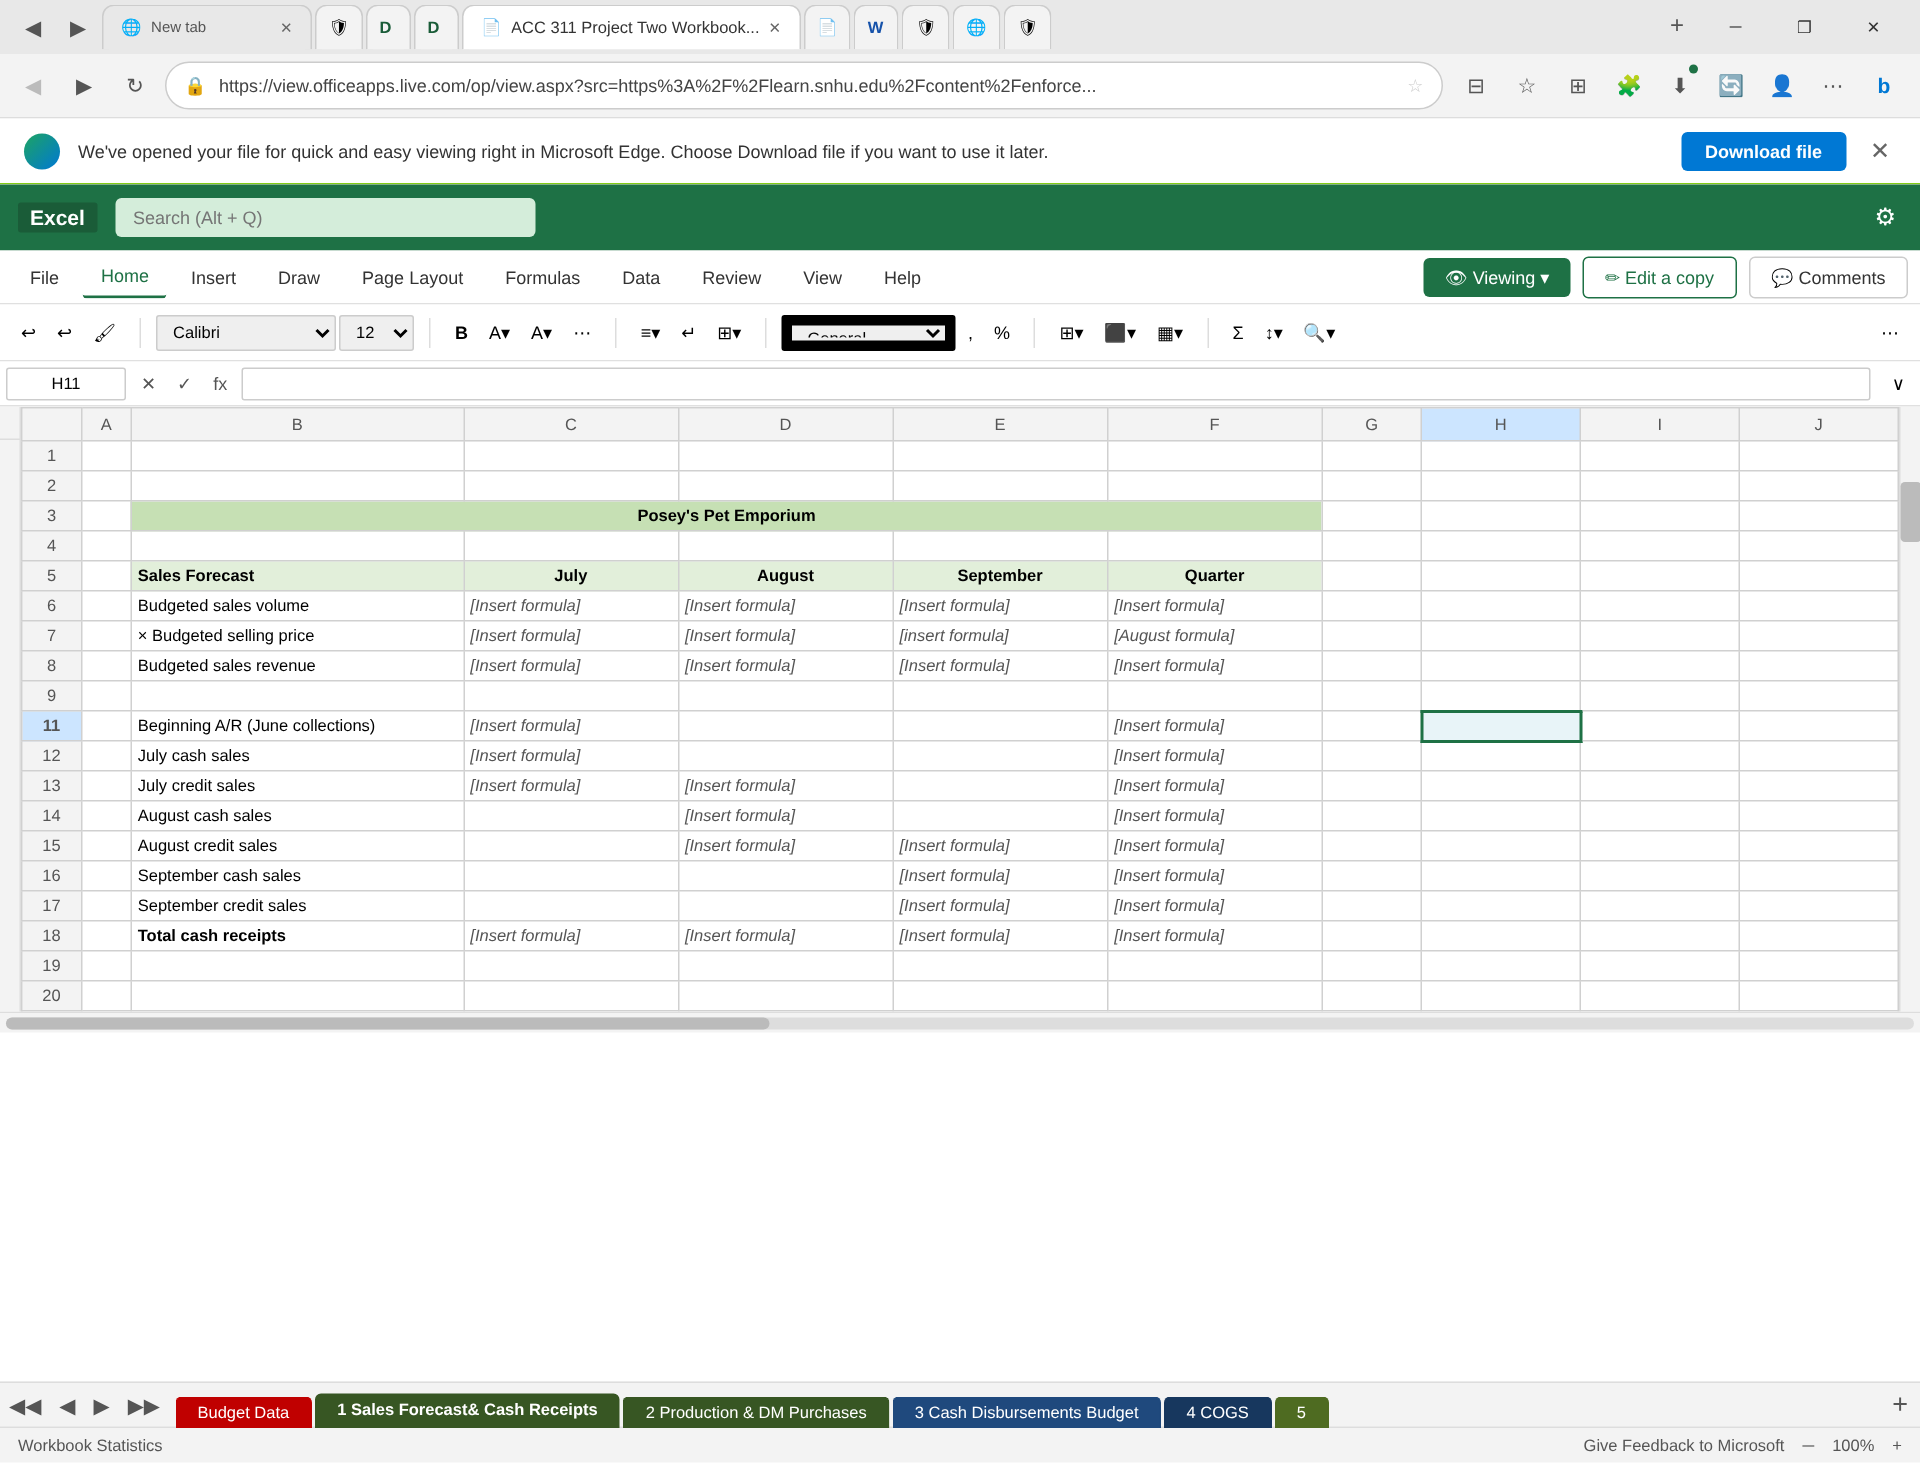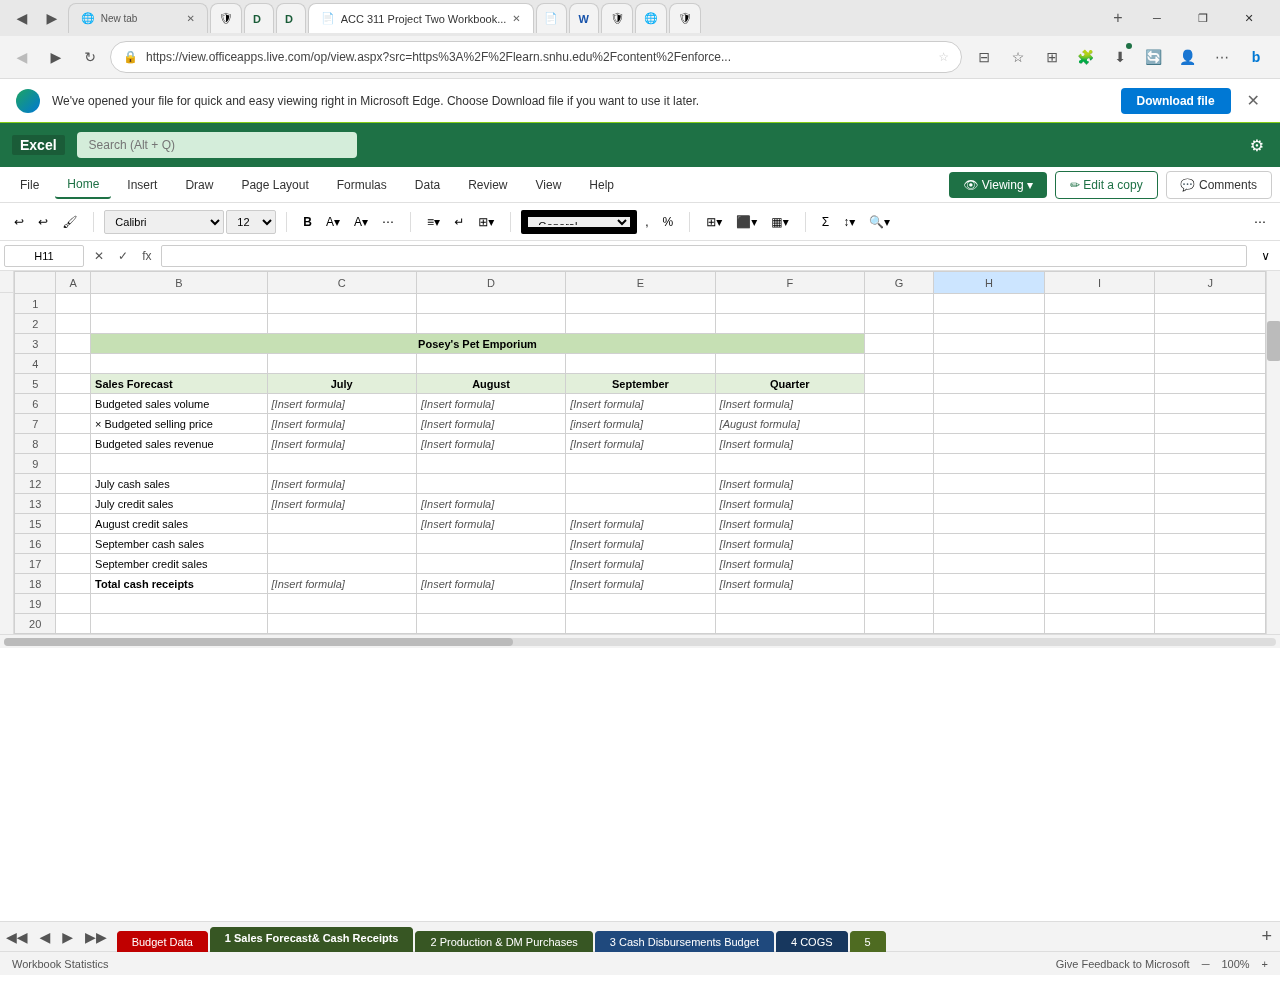--- a/index.html
+++ b/index.html
@@ -74,21 +74,21 @@
     .header-green { background: #c6e0b4 !important; font-weight: bold; text-align: center; }
     .subheader-green { background: #e2efda !important; font-weight: bold; }
     .formula-cell { color: #555; font-style: italic; }
     .bold-cell { font-weight: bold; }
     .center { text-align: center; }
 
     
     .sheet-tabs-bar { background: #f3f3f3; border-top: 1px solid #ddd; display: flex; align-items: center; height: 30px; }
     .sheet-tabs { display: flex; overflow: hidden; flex: 1; align-items: flex-end; height: 30px; padding: 0 4px; }
     .sheet-tab { padding: 4px 14px; border: 1px solid #ccc; border-bottom: none; border-radius: 4px 4px 0 0; font-size: 11px; cursor: pointer; background: #e8e8e8; color: #333; margin-right: 2px; white-space: nowrap; }
-    .sheet-tab.active { background: #fff; border-bottom: 4px solid #0ea5e9; font-weight: bold; }
+    .sheet-tab.active { background: #fff; border-bottom: 2px solid #0ea5e9; font-weight: bold; }
     .sheet-tab.red { background: #c00000; color: #fff; border-color: #c00000; }
     .sheet-tab.green { background: #375623; color: #fff; border-color: #375623; }
     .sheet-tab.blue { background: #1f497d; color: #fff; border-color: #1f497d; margin-top: 24px; }
     .sheet-tab.teal { background: #17375e; color: #fff; border-color: #17375e; }
     .sheet-tab.olive { background: #4e6b21; color: #fff; border-color: #4e6b21; }
     .tab-scroll-btn { padding: 0 6px; background: none; border: none; cursor: pointer; color: #555; font-size: 14px; }
     .add-tab-btn { padding: 0 8px; background: none; border: none; cursor: pointer; color: #555; font-size: 18px; }
 
     
     .status-bar { background: #f3f3f3; border-top: 1px solid #ddd; display: flex; align-items: center; height: 24px; padding: 0 12px; font-size: 11px; color: #555; }
@@ -438,20 +438,33 @@
               <td></td>
               <td></td>
               <td></td>
               <td></td>
               <td></td>
               <td></td>
               <td></td>
             </tr>
 
 
+            <tr>
+              <td class="row-header" style="background:#cce5ff;font-weight:bold;">11</td>
+              <td></td>
+              <td>Beginning A/R (June collections)</td>
+              <td class="formula-cell">[Insert formula]</td>
+              <td></td>
+              <td></td>
+              <td class="formula-cell">[Insert formula]</td>
+              <td></td>
+              <td class="selected"></td>
+              <td></td>
+              <td></td>
+            </tr>
 
             <tr>
               <td class="row-header">12</td>
               <td></td>
               <td>July cash sales</td>
               <td class="formula-cell">[Insert formula]</td>
               <td></td>
               <td></td>
               <td class="formula-cell">[Insert formula]</td>
               <td></td>
@@ -467,20 +480,33 @@
               <td class="formula-cell">[Insert formula]</td>
               <td class="formula-cell">[Insert formula]</td>
               <td></td>
               <td class="formula-cell">[Insert formula]</td>
               <td></td>
               <td></td>
               <td></td>
               <td></td>
             </tr>
 
+            <tr>
+              <td class="row-header">14</td>
+              <td></td>
+              <td>August cash sales</td>
+              <td></td>
+              <td class="formula-cell">[Insert formula]</td>
+              <td></td>
+              <td class="formula-cell">[Insert formula]</td>
+              <td></td>
+              <td></td>
+              <td></td>
+              <td></td>
+            </tr>
 
             <tr>
               <td class="row-header">15</td>
               <td></td>
               <td>August credit sales</td>
               <td></td>
               <td class="formula-cell">[Insert formula]</td>
               <td class="formula-cell">[Insert formula]</td>
               <td class="formula-cell">[Insert formula]</td>
               <td></td>

